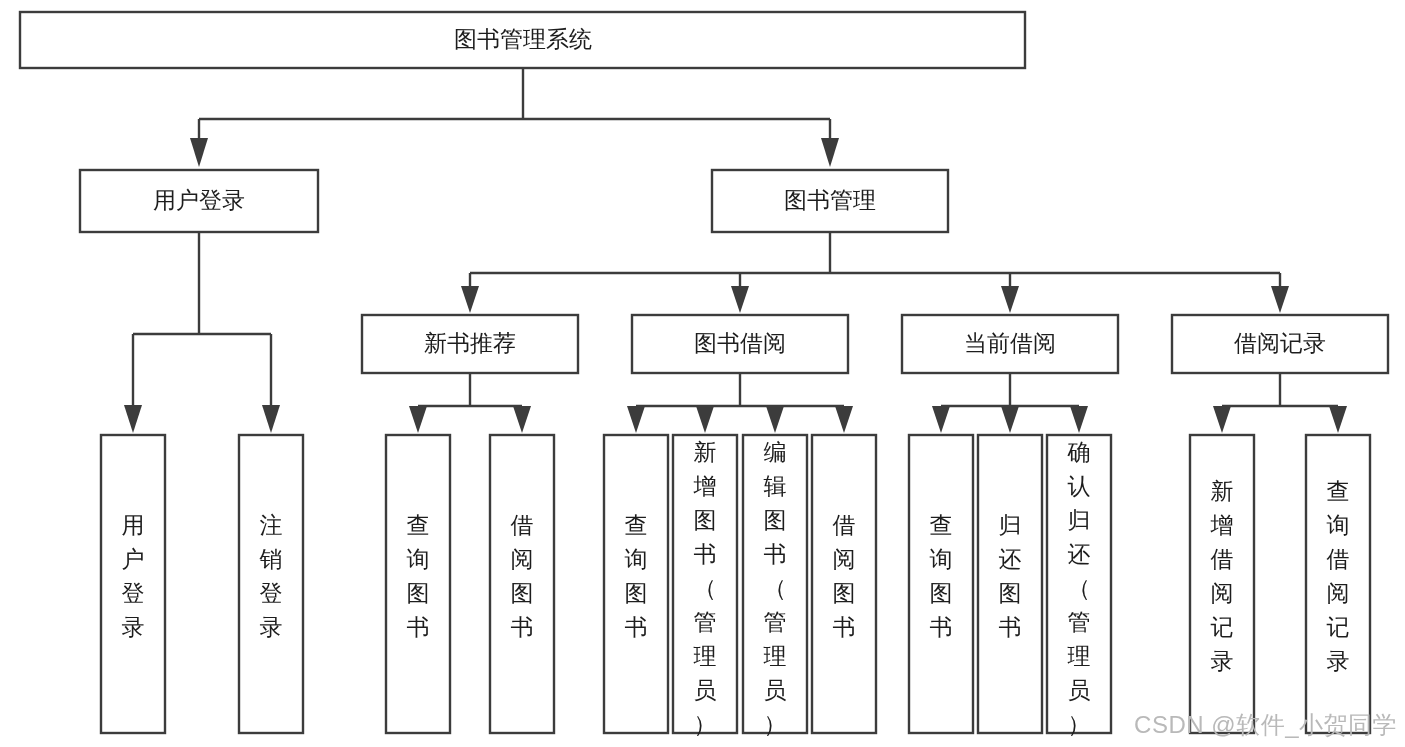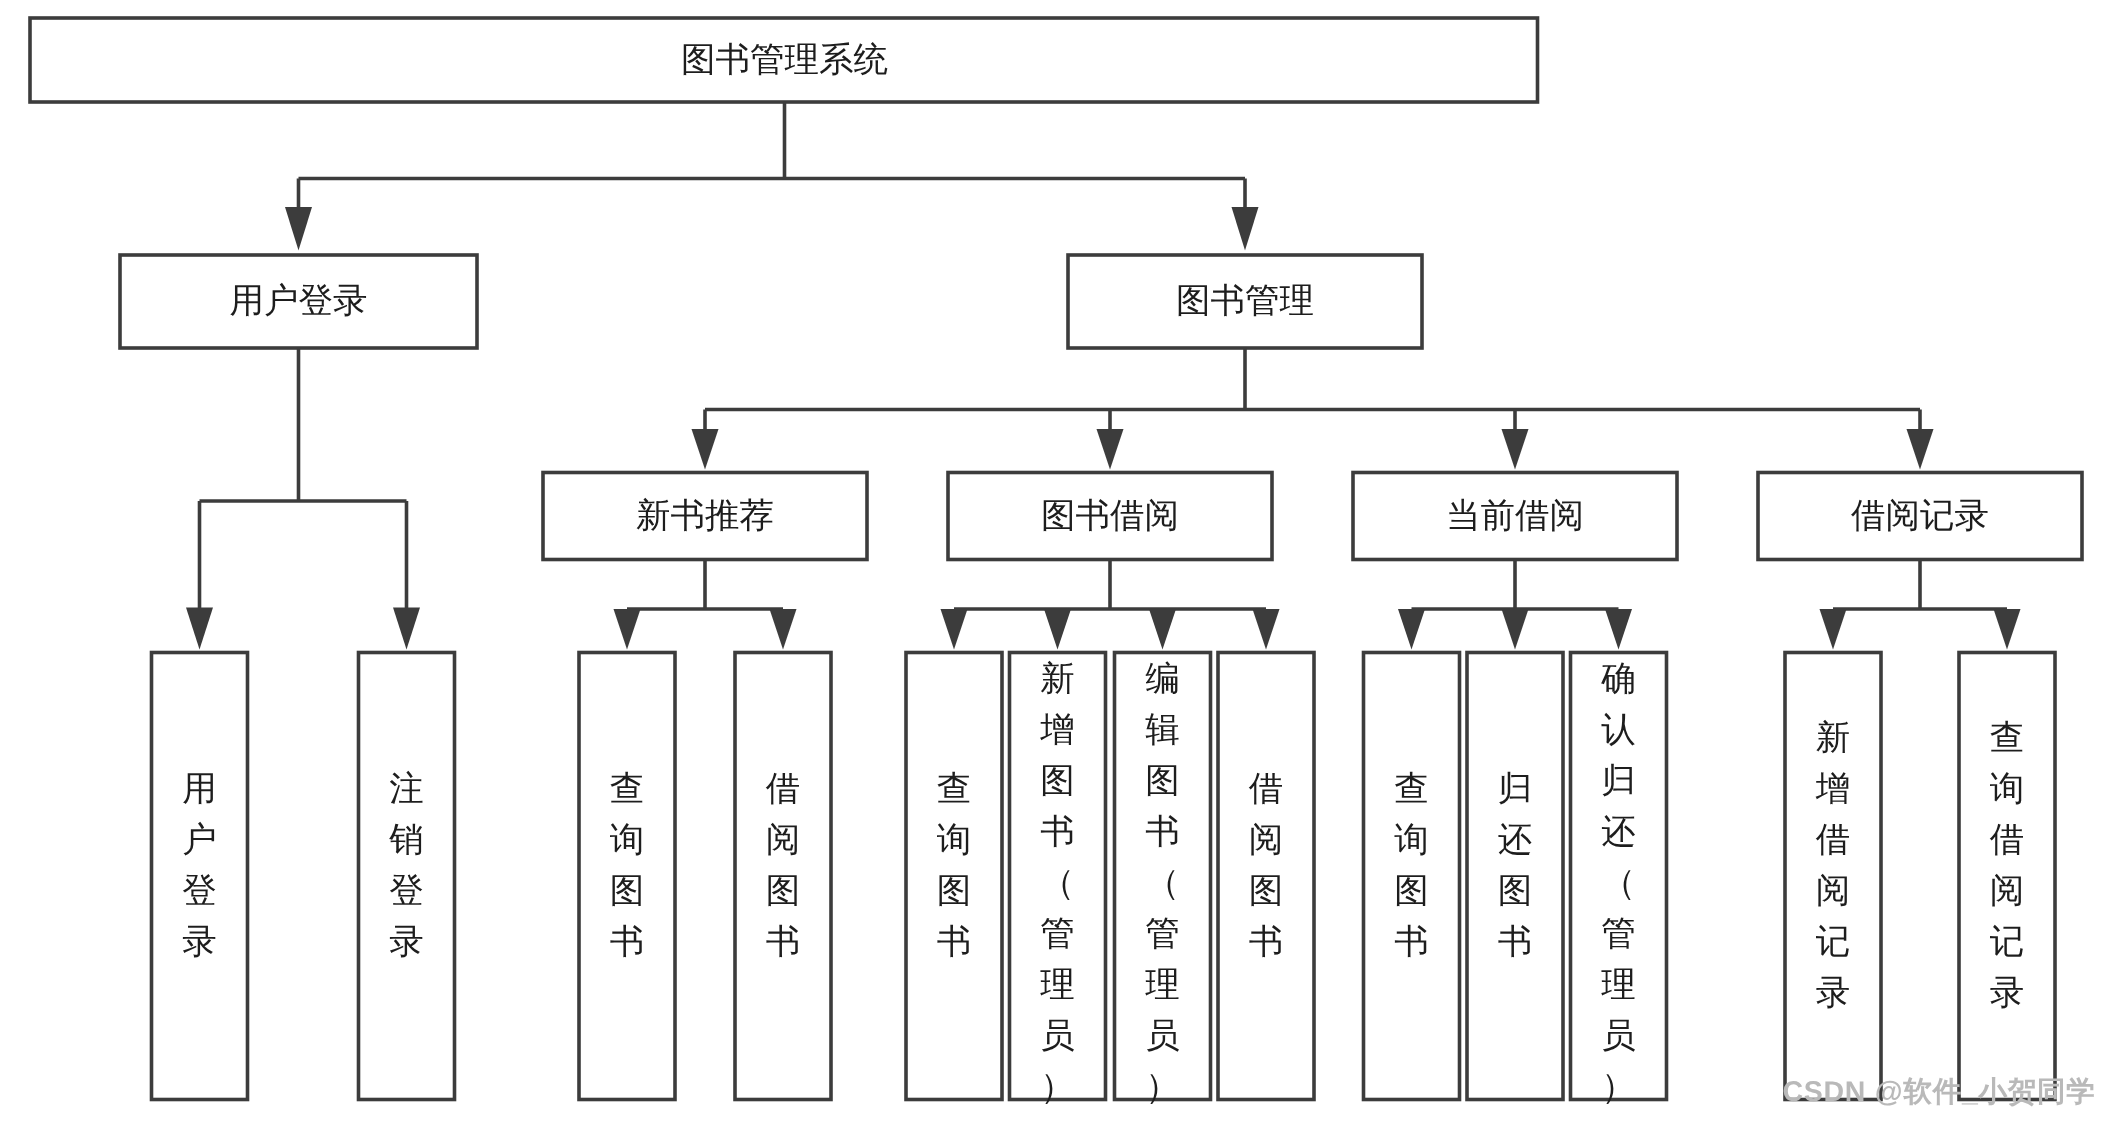--- a/index.html
+++ b/index.html
@@ -53,26 +53,25 @@
     fill: #1d1d1d;
     font-family: "Liberation Sans", "DejaVu Sans", sans-serif;
     font-size: 23px;
     text-anchor: middle;
   }
   .watermark {
     position: absolute;
     right: 8px;
     bottom: 6px;
     font-family: "Liberation Sans", "DejaVu Sans", sans-serif;
-    font-size: 19px;
+    font-size: 24px;
     color: #b9b9b9;
     white-space: nowrap;
     letter-spacing: 0.5px;
     user-select: none;
-    font-weight: bold;
   }
 </style>
 </head>
 <body>
 
 <div id="diagram-root">
   <svg id="flow-svg" viewBox="0 0 1405 747">
 
     <g>
 

